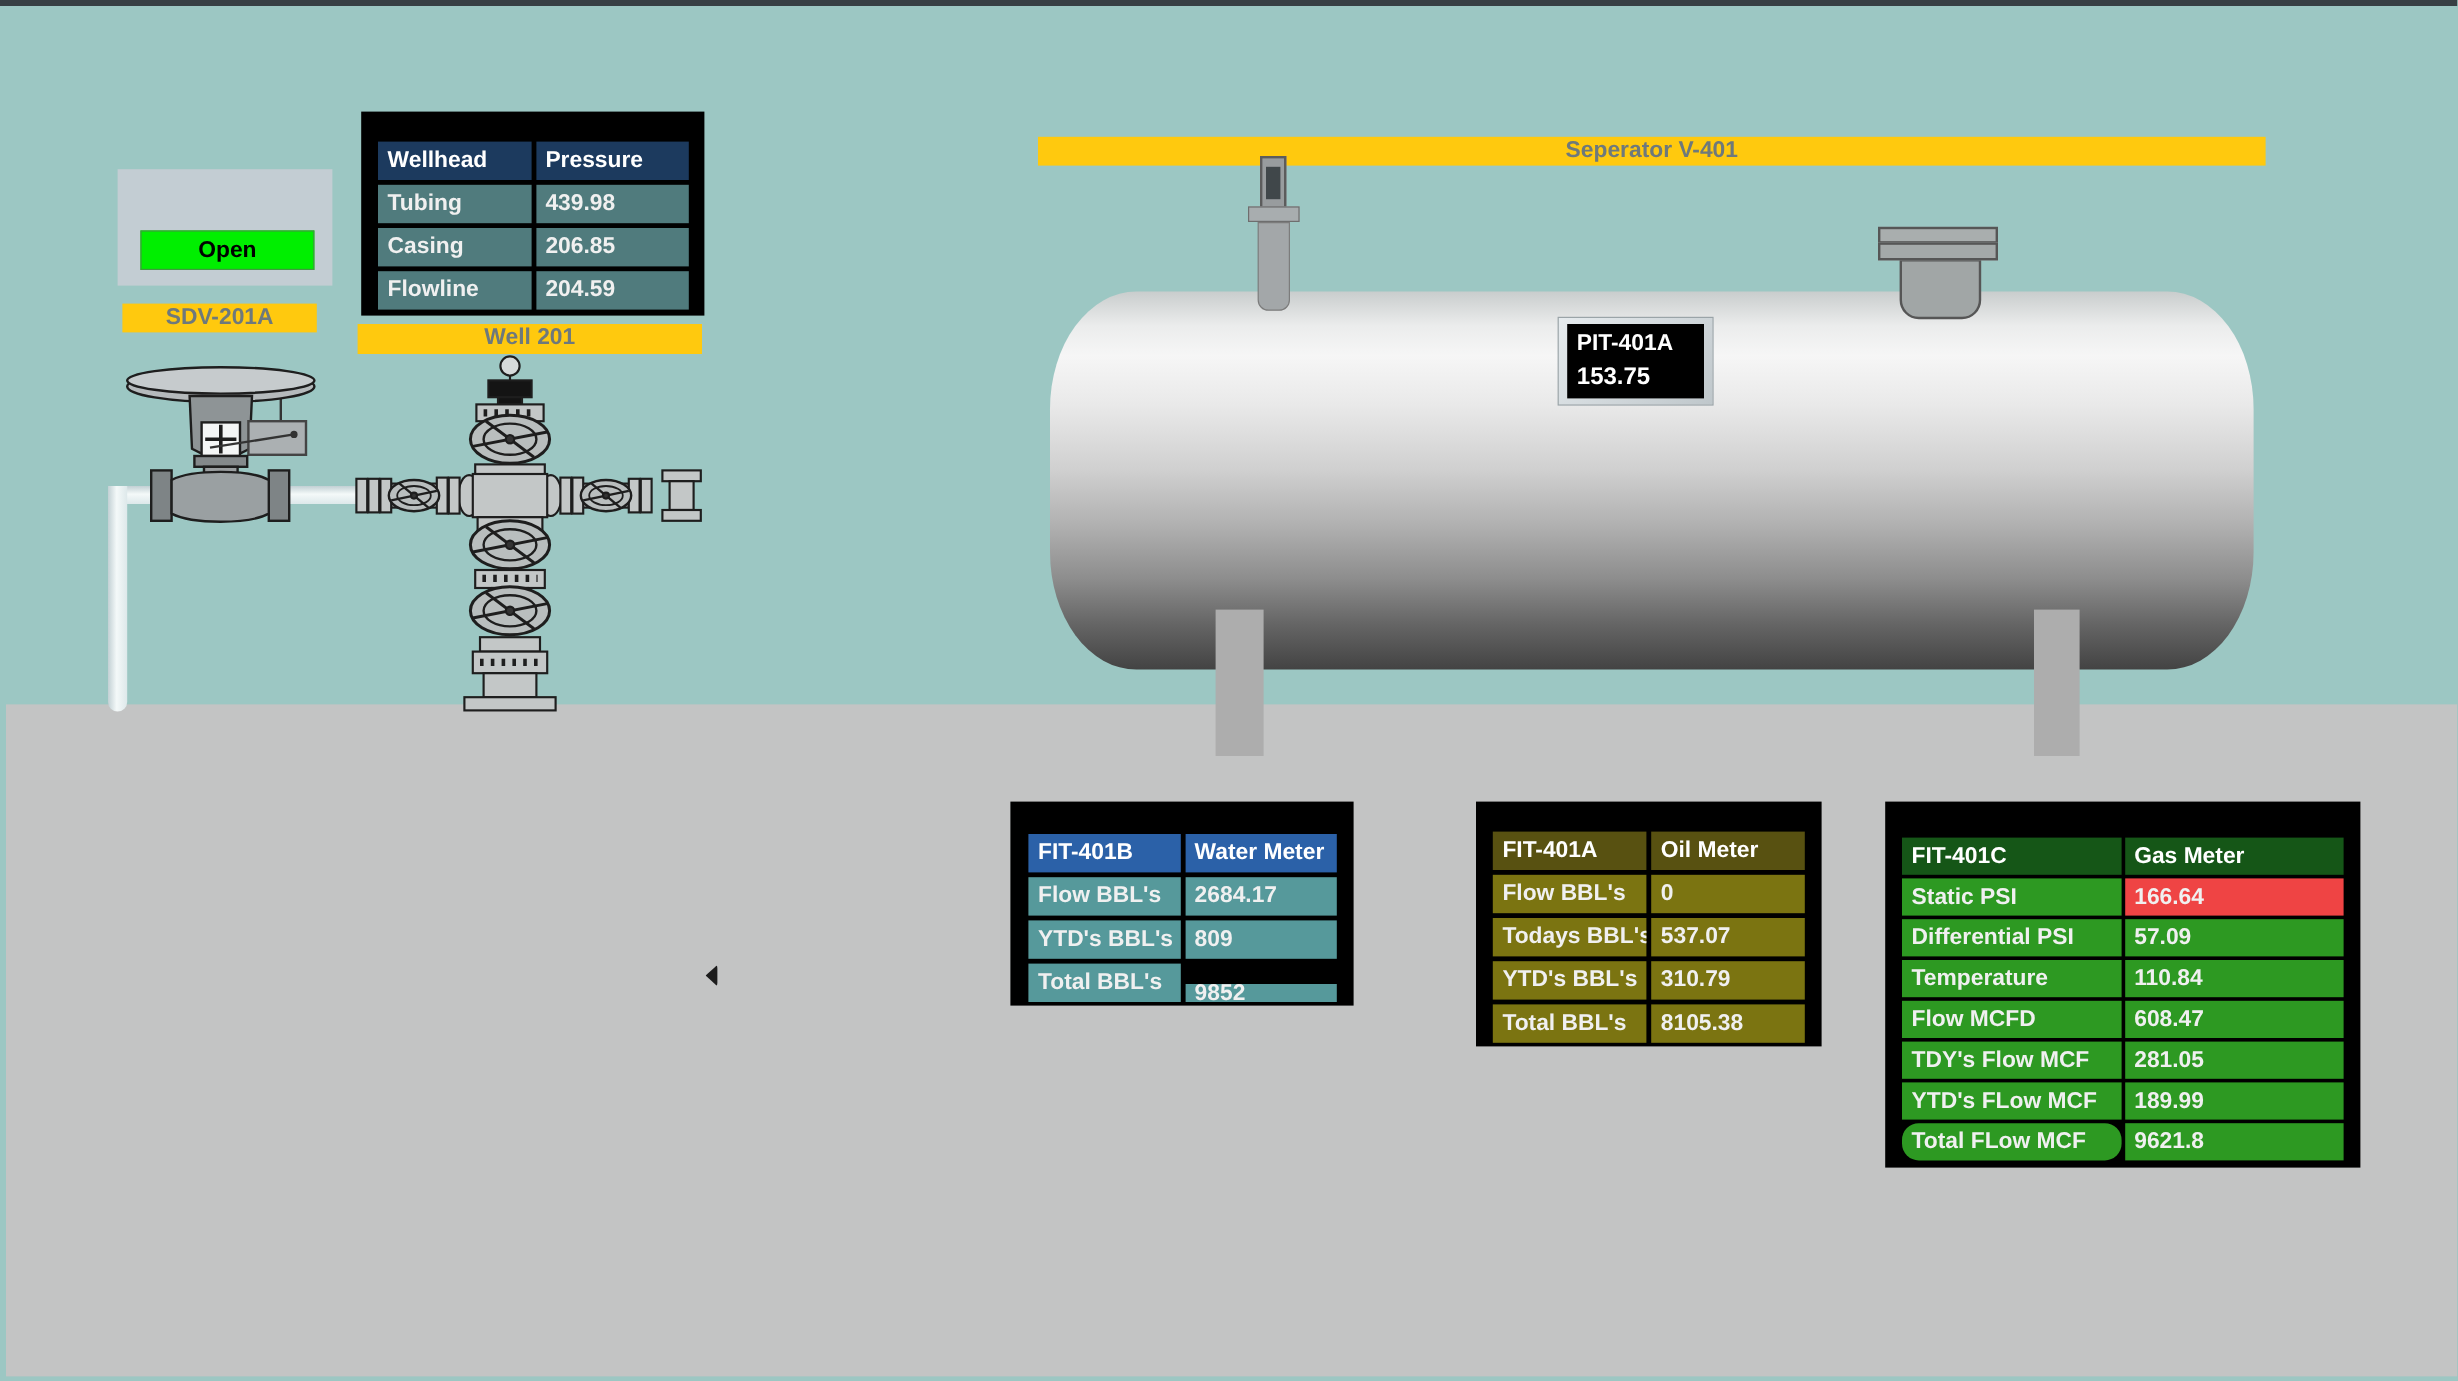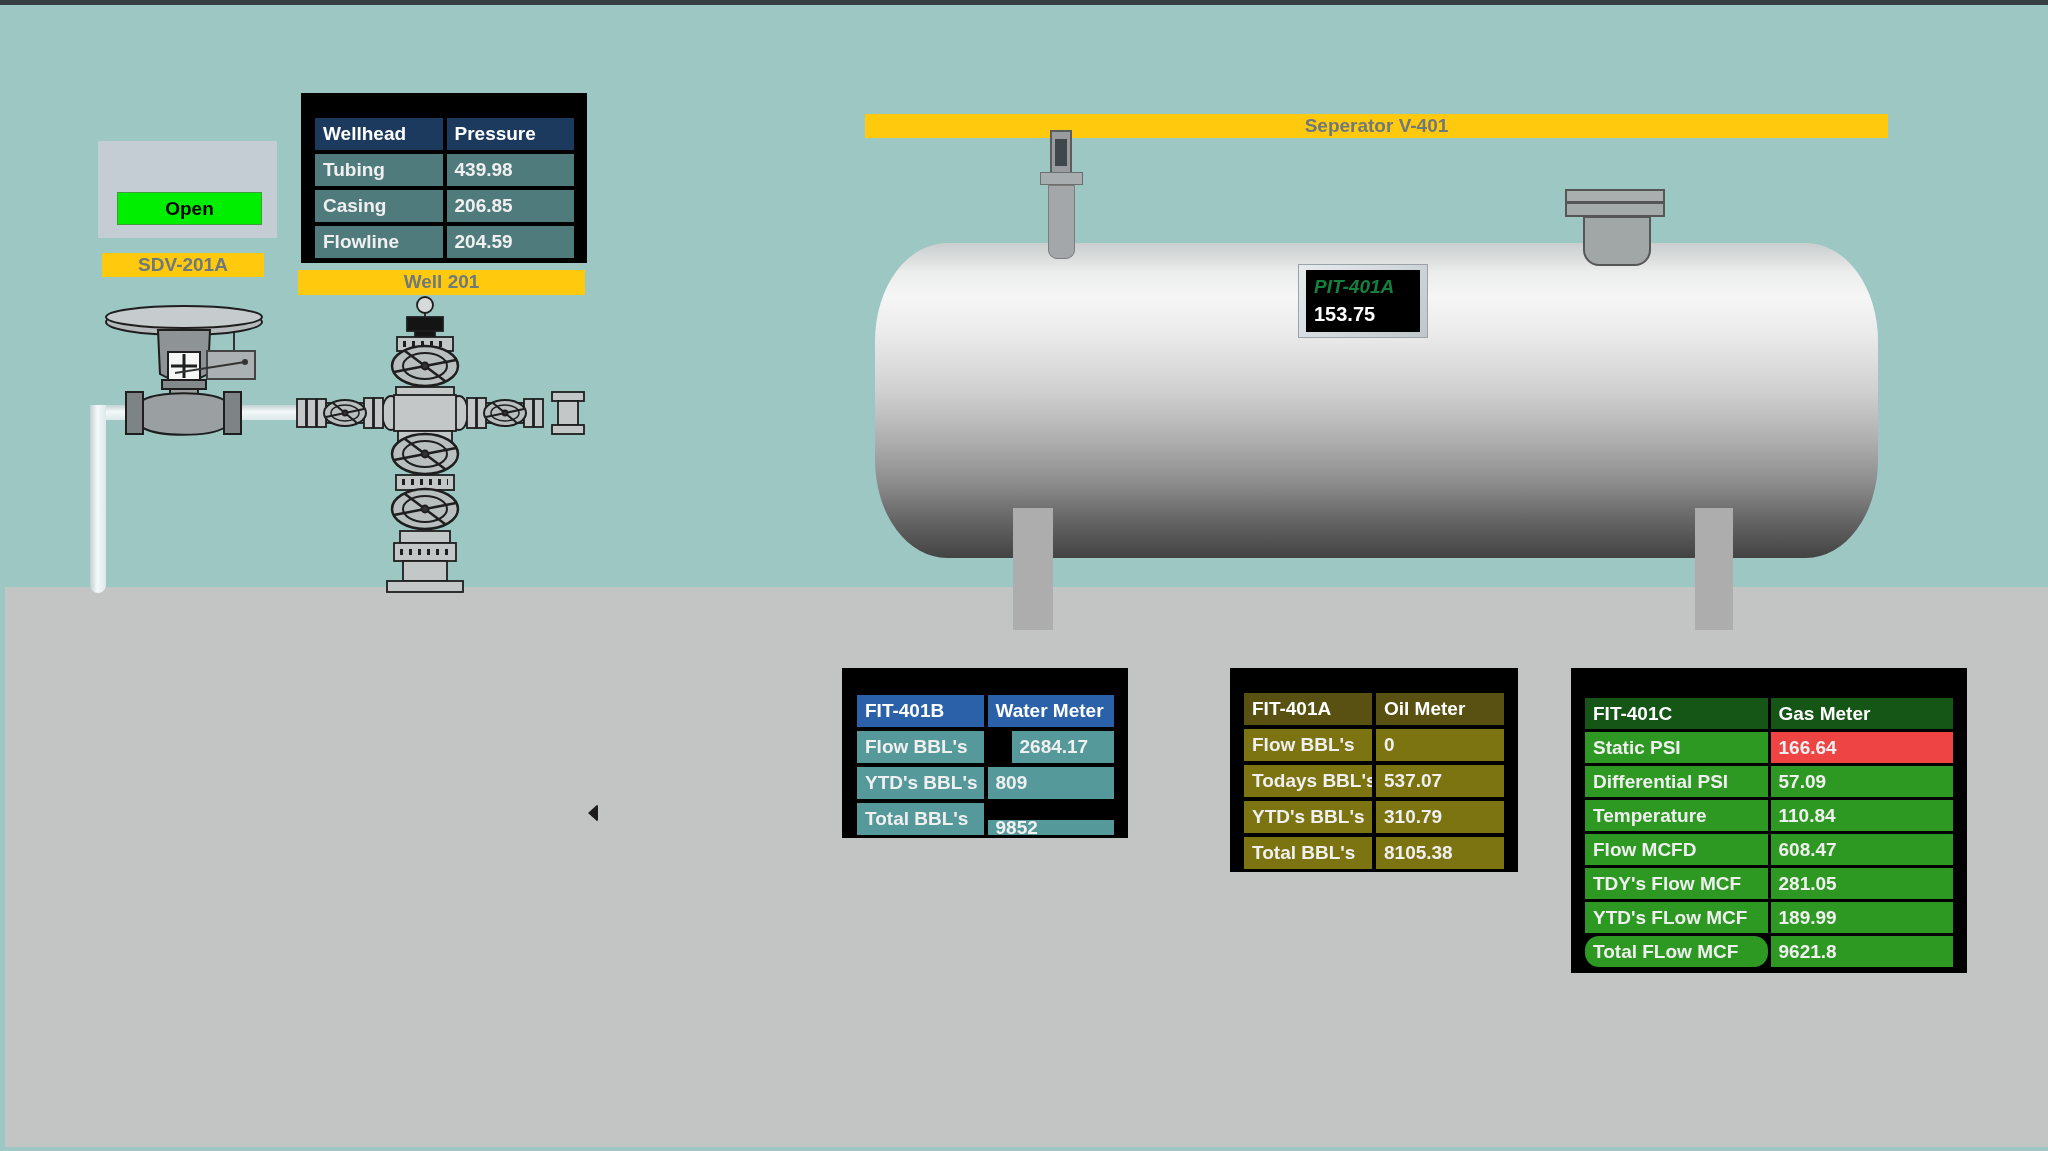--- a/index.html
+++ b/index.html
@@ -189,31 +189,31 @@
   <div class="abs inst-window"></div>
   <div class="abs inst-flange"></div>
   <div class="abs inst-stem"></div>
 
   <div class="abs noz-neck"></div>
   <div class="abs noz-plate1"></div>
   <div class="abs noz-plate2"></div>
 
   <div class="abs pit-frame">
     <div class="pit-screen abs" style="left:7px;top:5px;">
-      <div class="pit-tag" style="color: #15803d; font-style: italic;">PIT-401A</div>
+      <div class="pit-tag" style="color: #ffffff;">PIT-401A</div>
       <div class="pit-value">153.75</div>
     </div>
   </div>
 
   <div class="abs hmi-table tbl-water">
       <div class="tgrid">
         <div class="tcell thead" style="background: rgb(43, 97, 168);">FIT-401B</div>
         <div class="tcell thead" style="background: rgb(43, 97, 168);">Water Meter</div>
         <div class="tcell" style="background: rgb(86, 153, 155);">Flow BBL's</div>
-        <div class="tcell" style="background: rgb(86, 153, 155); margin-left: 24px;">2684.17</div>
+        <div class="tcell" style="background: rgb(86, 153, 155);">2684.17</div>
         <div class="tcell" style="background: rgb(86, 153, 155);">YTD's BBL's</div>
         <div class="tcell" style="background: rgb(86, 153, 155);">809</div>
         <div class="tcell" style="background: rgb(86, 153, 155);">Total BBL's</div>
         <div class="tcell" style="background: rgb(86, 153, 155); margin-top: 17px;">9852</div>
       </div>
     </div>
   <div class="abs hmi-table tbl-oil">
       <div class="tgrid">
         <div class="tcell thead" style="background: rgb(88, 81, 17);">FIT-401A</div>
         <div class="tcell thead" style="background: rgb(88, 81, 17);">Oil Meter</div>

